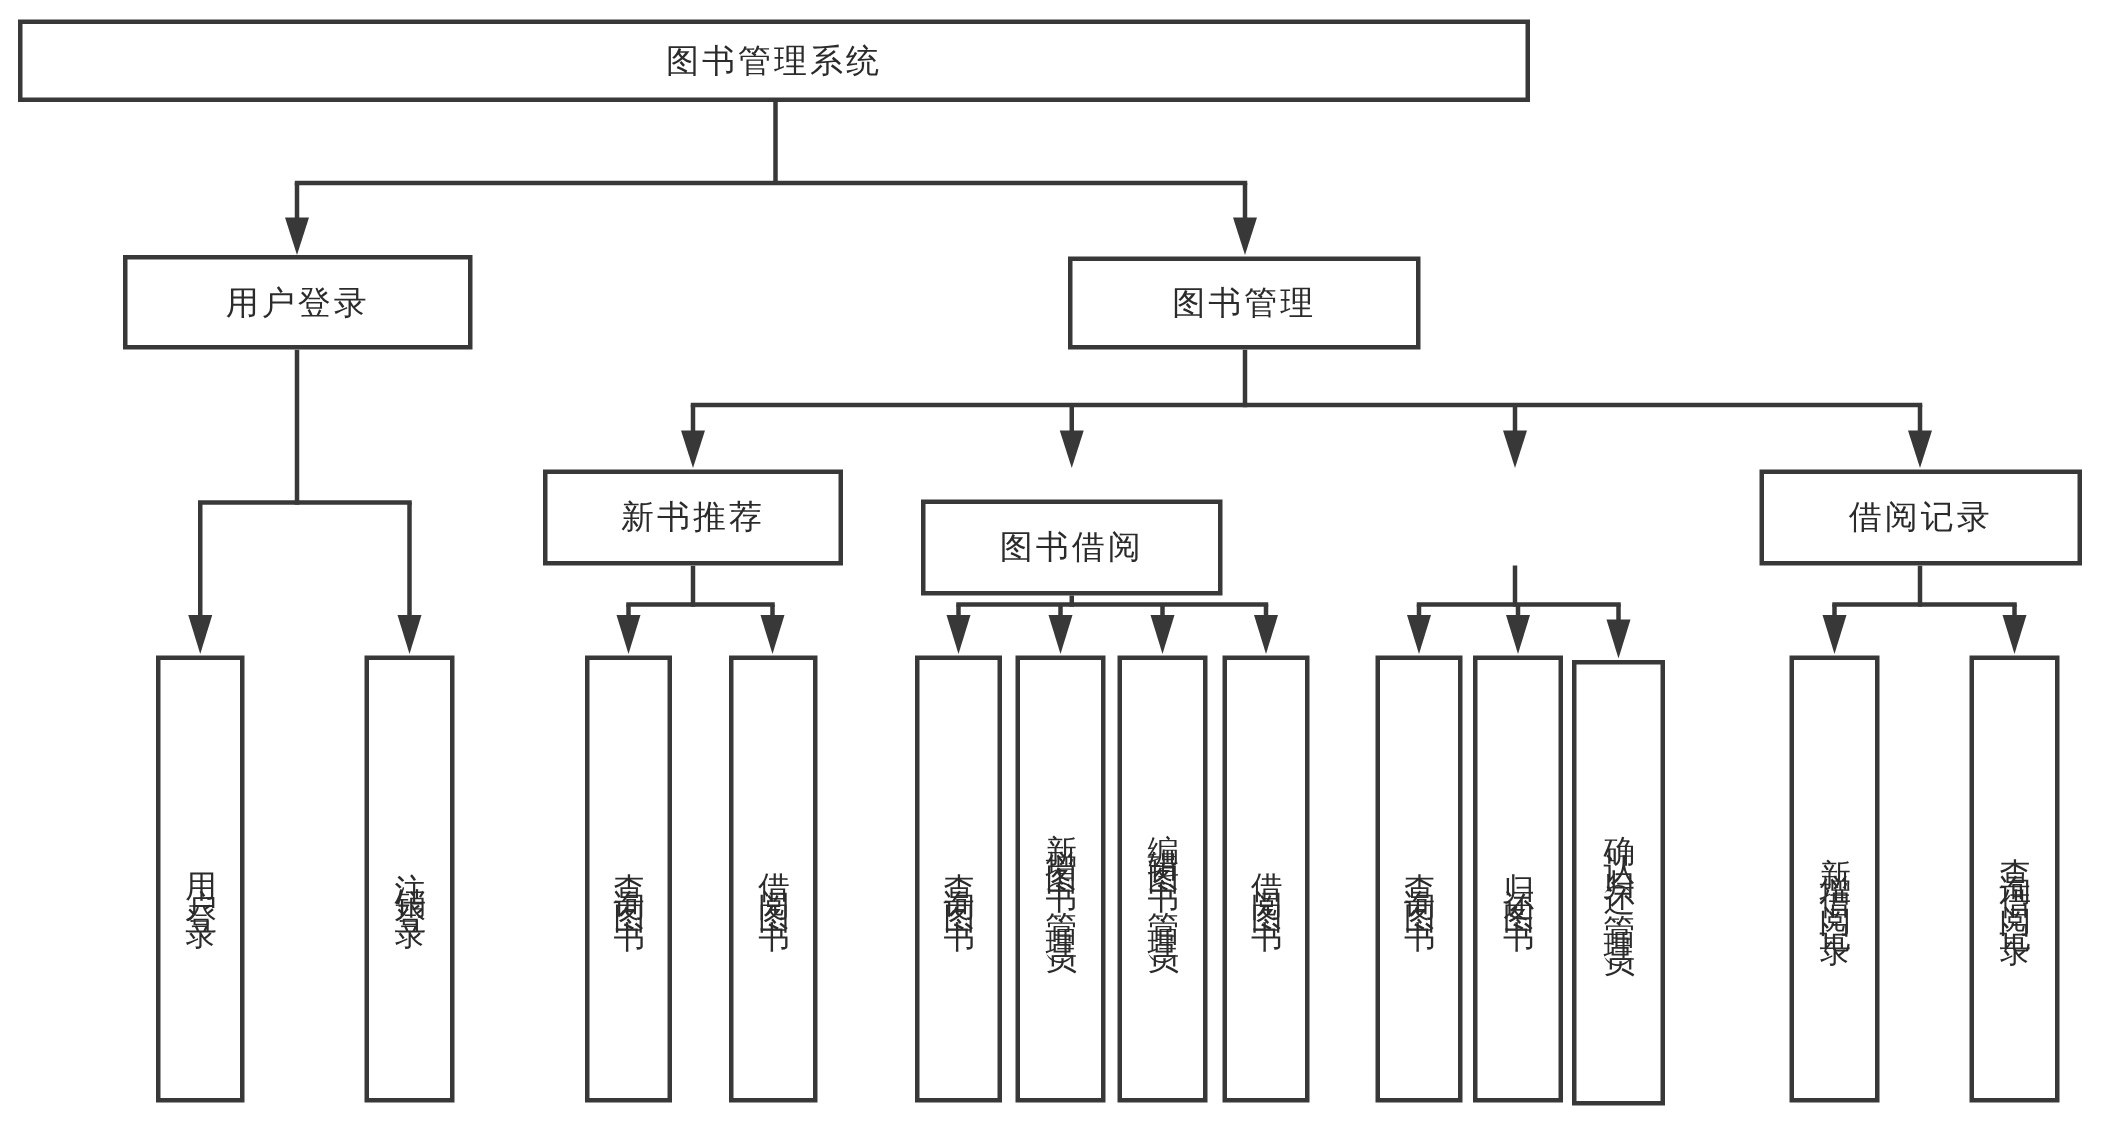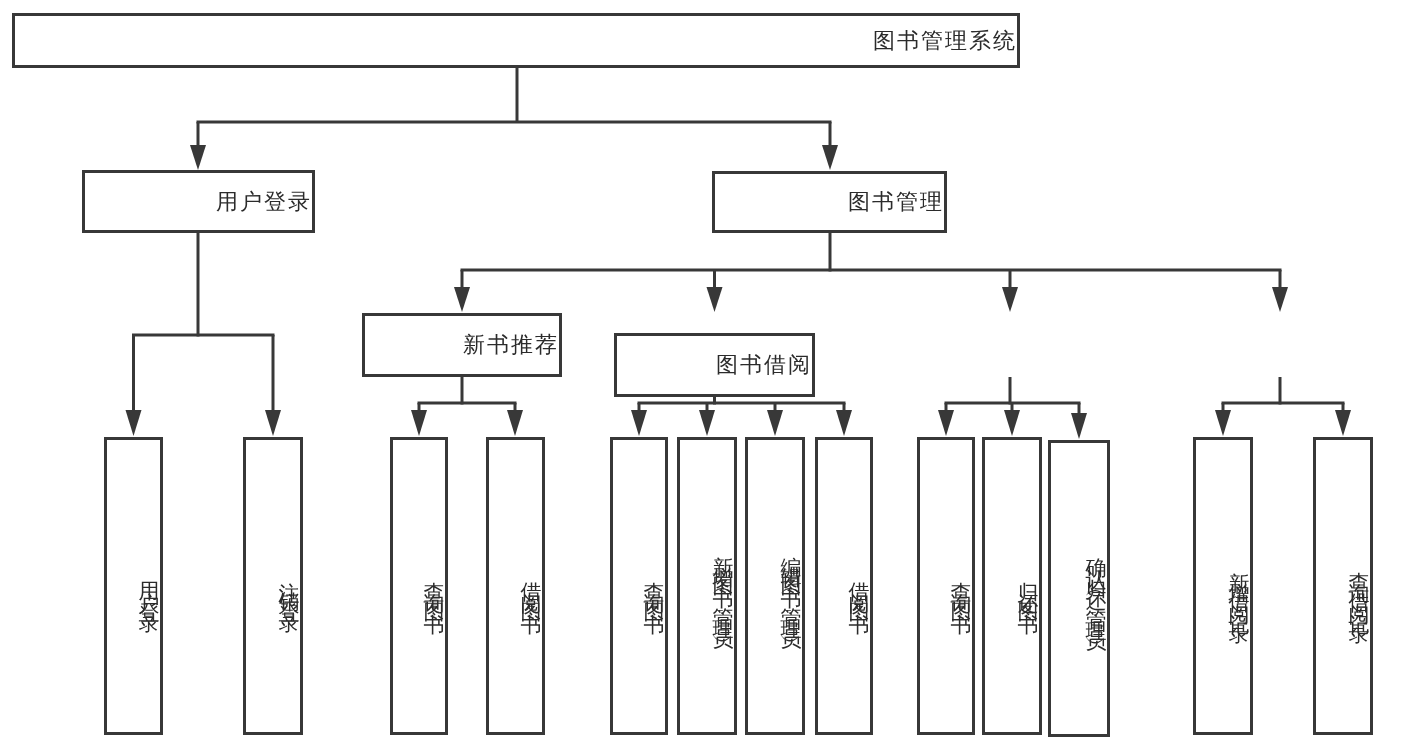--- a/index.html
+++ b/index.html
@@ -25,22 +25,23 @@
   }
   svg.wires line { stroke: var(--line); stroke-width: 3; }
   svg.wires polygon { fill: var(--line); stroke: none; }
   .box {
     position: absolute;
     box-sizing: border-box;
     border: 3px solid var(--line);
     background: var(--box-bg);
     display: flex;
     align-items: center;
-    justify-content: flex-end;
+    justify-content: center;
     color: var(--text);
+    font-family: Liberation Serif, serif;
   }
   .h-label {
     font-size: 22px;
     letter-spacing: 2px;
     white-space: nowrap;
   }
   .v-label {
     writing-mode: vertical-rl;
     text-orientation: mixed;
     font-size: 21px;
@@ -149,20 +150,23 @@
   <div class="box" style="left:712px; top:171px; width:235px; height:62px;">
     <span class="h-label">图书管理</span>
   </div>
 
   <div class="box" style="left:362px; top:313px; width:200px; height:64px;">
     <span class="h-label">新书推荐</span>
   </div>
   <div class="box" style="left:614px; top:313px; width:201px; height:64px;margin-top:20px;">
     <span class="h-label">图书借阅</span>
   </div>
+  <div class="box" style="left:1173px; top:313px; width:215px; height:64px;">
+    <span class="h-label">借阅记录</span>
+  </div>
 
   <div class="box" style="left:104px; top:437px; width:59px; height:298px;">
     <span class="v-label">用户登录</span>
   </div>
   <div class="box" style="left:243px; top:437px; width:60px; height:298px;">
     <span class="v-label">注销登录</span>
   </div>
 
   <div class="box" style="left:390px; top:437px; width:58px; height:298px;">
     <span class="v-label">查询图书</span>

